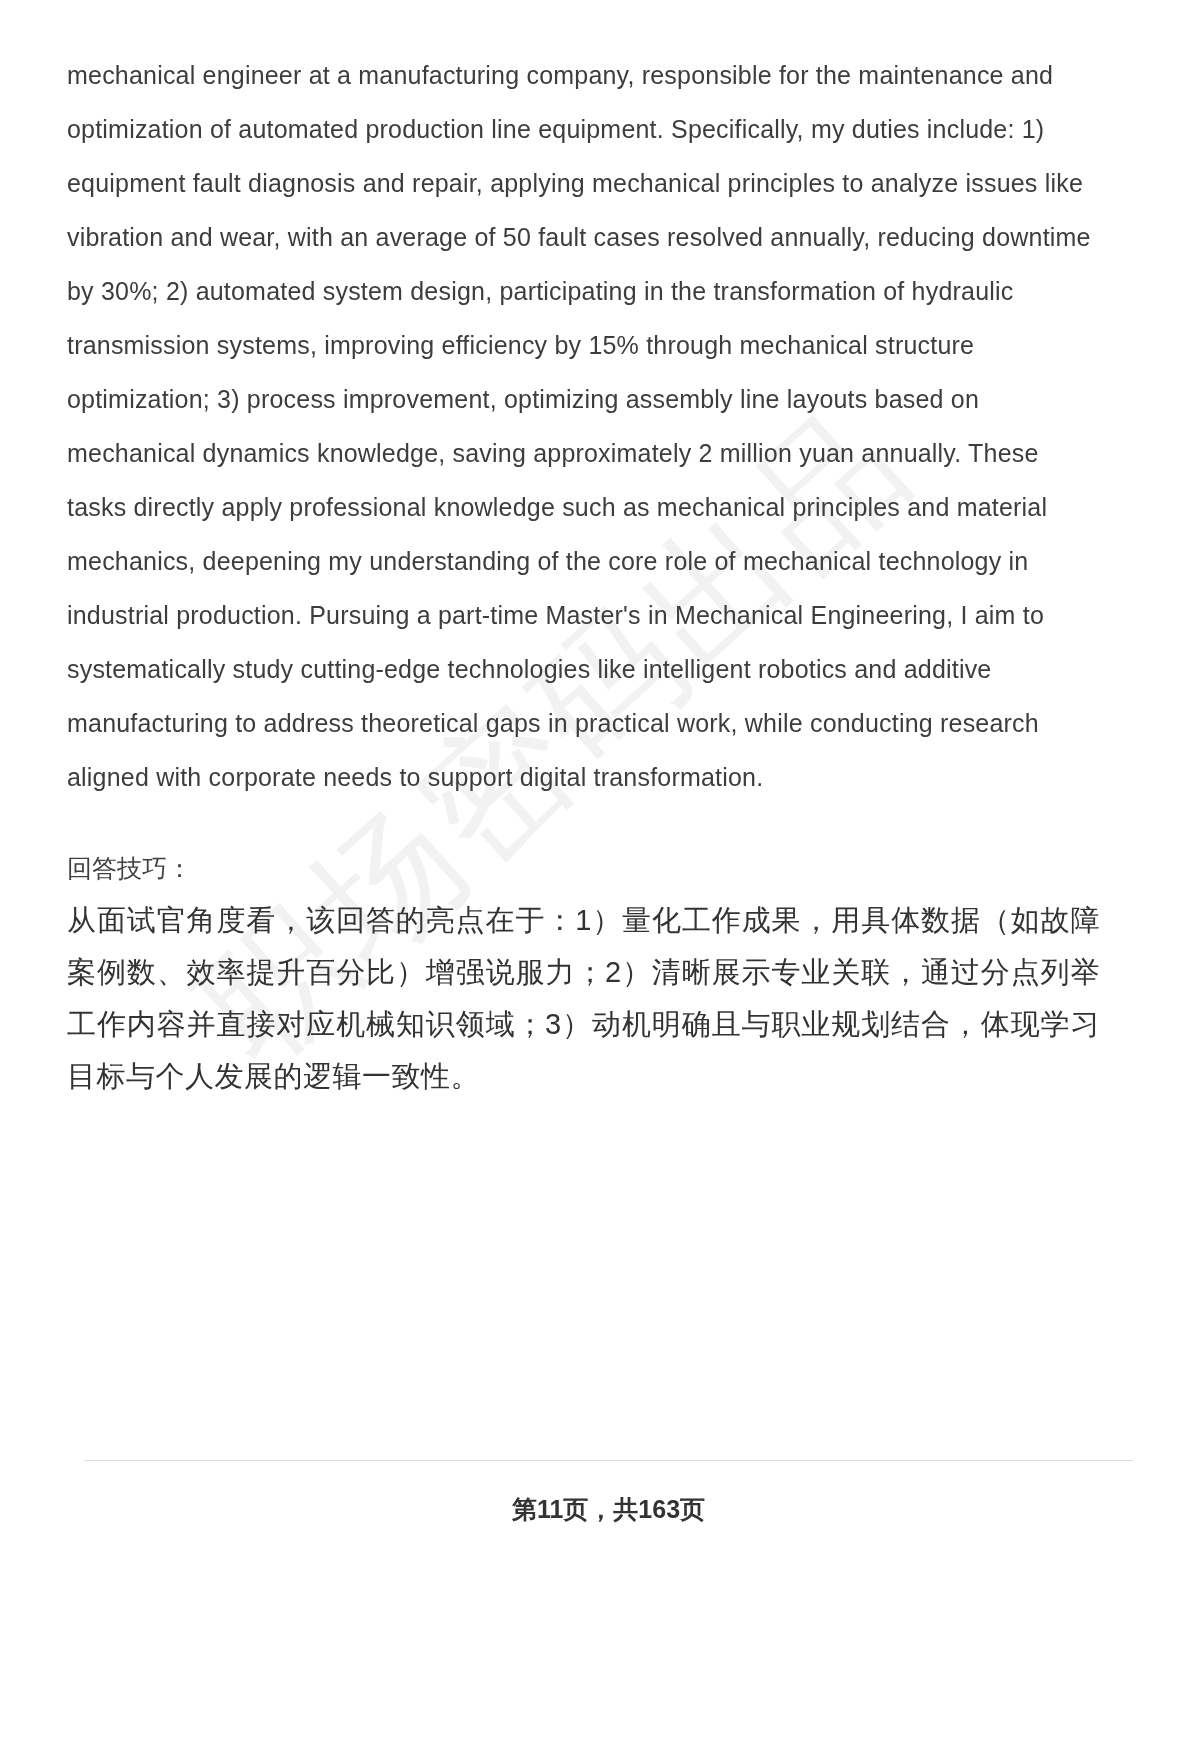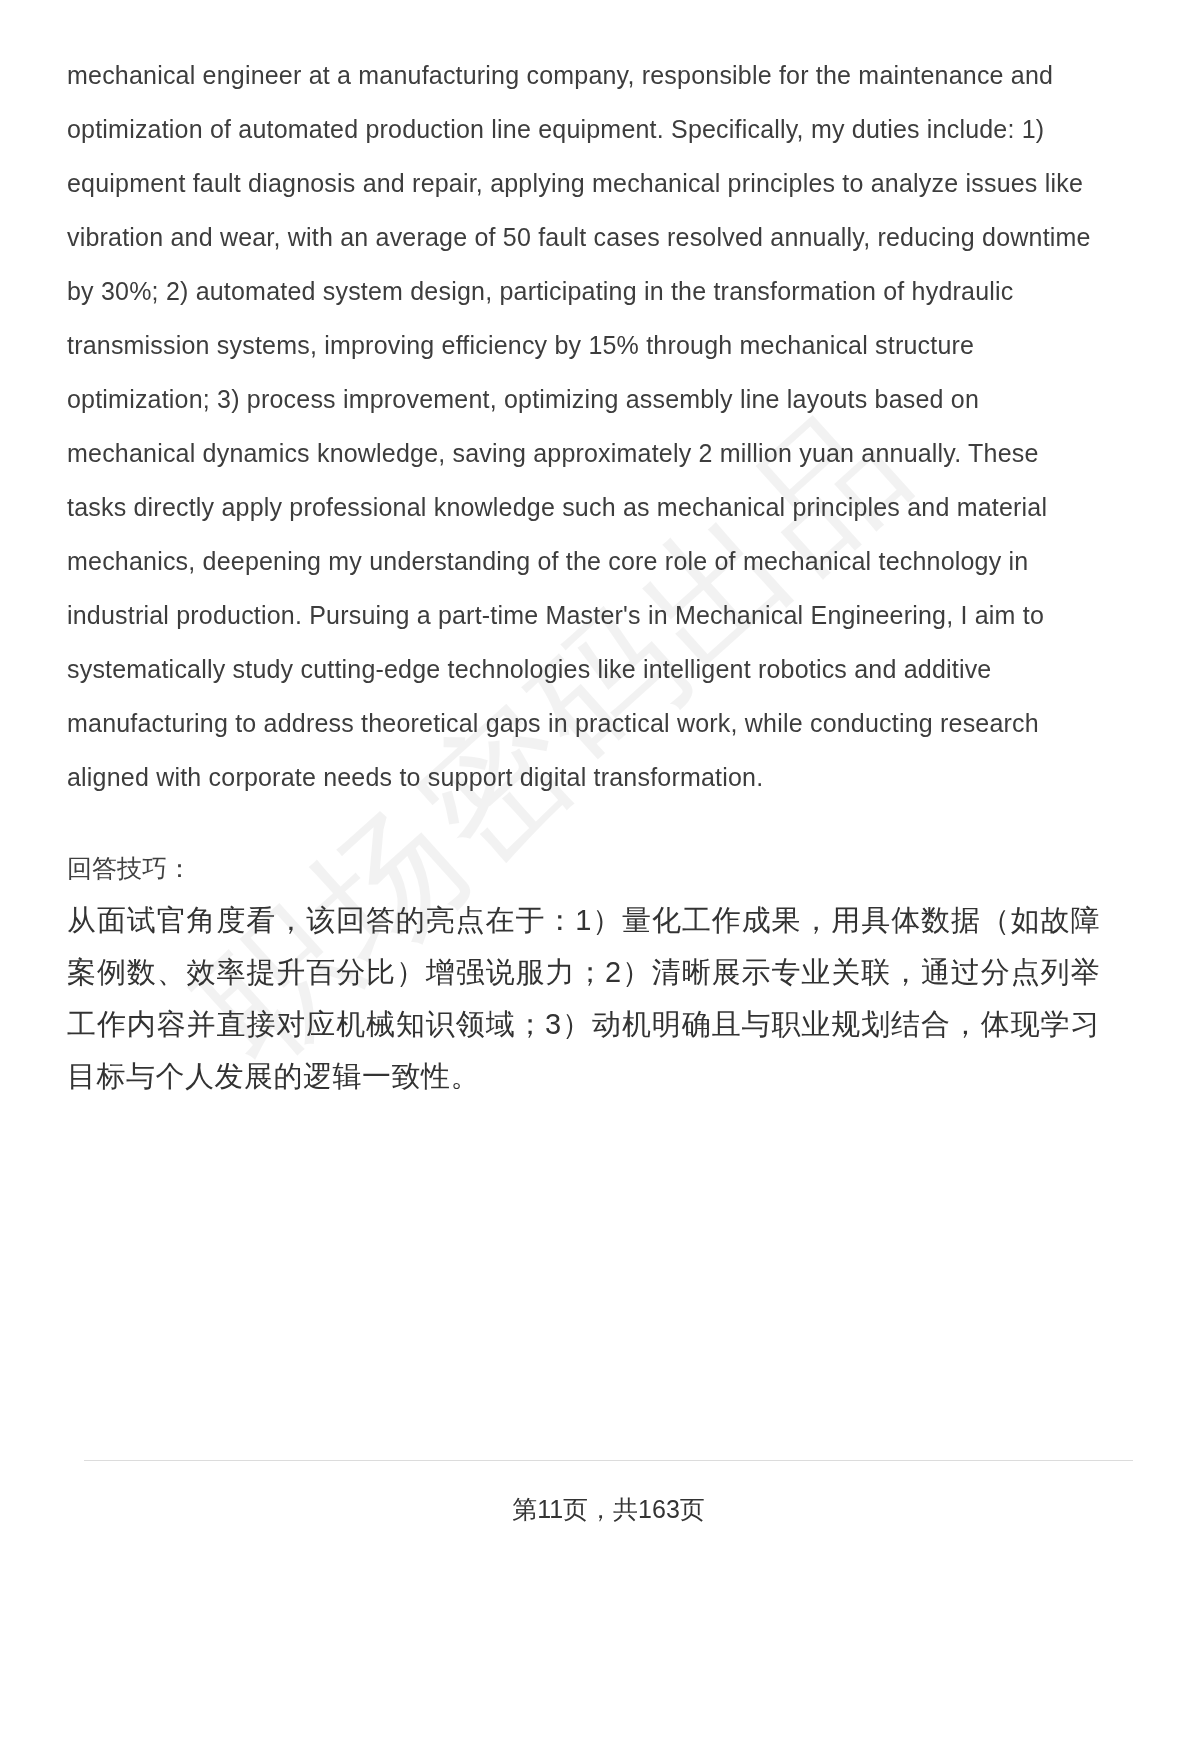--- a/index.html
+++ b/index.html
@@ -62,20 +62,21 @@
     color: #333333;
     margin: 0;
     text-align: justify;
     letter-spacing: 0.5px;
   }
   .footer-area {
     position: absolute;
     left: 84px;
     right: 67px;
     top: 1460px;
+    font-weight: bold;
   }
   .footer-divider {
     border: none;
     border-top: 1px solid #dcdcdc;
     margin: 0;
   }
   .page-footer {
     margin-top: 32px;
     text-align: center;
     font-size: 25px;

